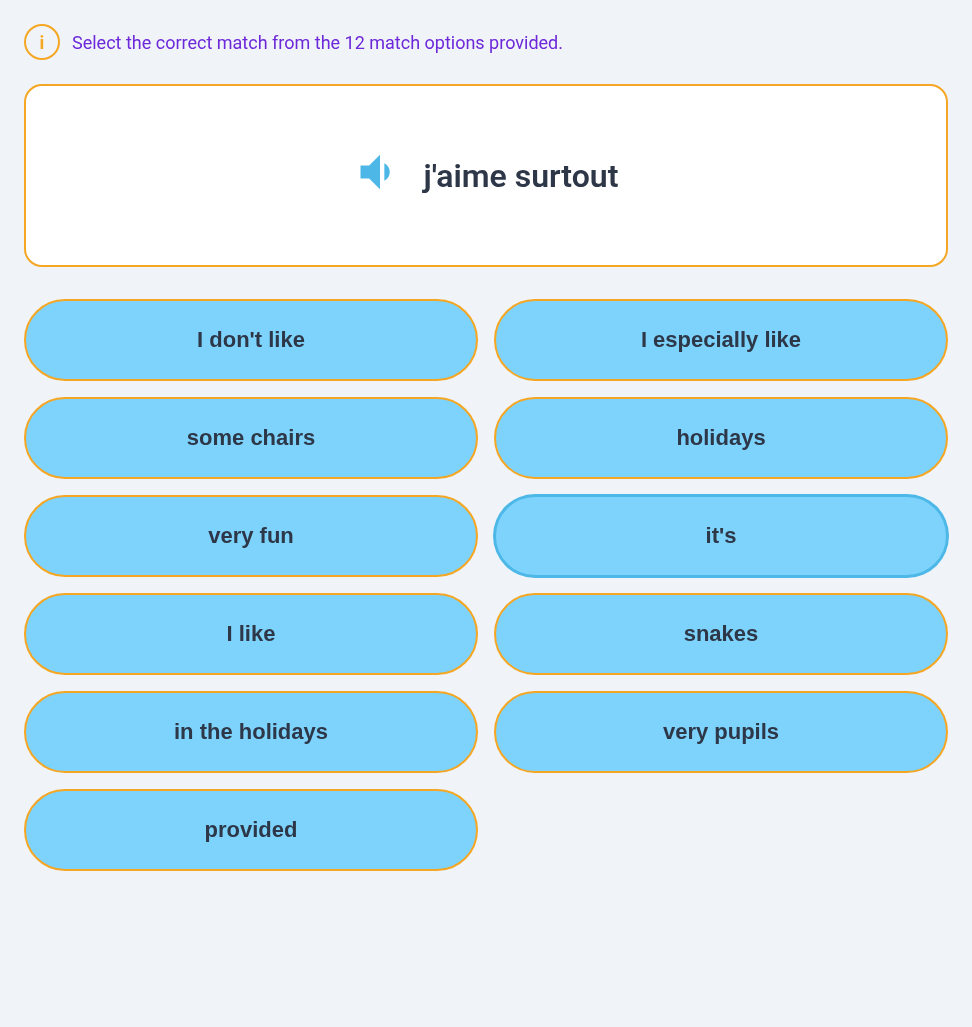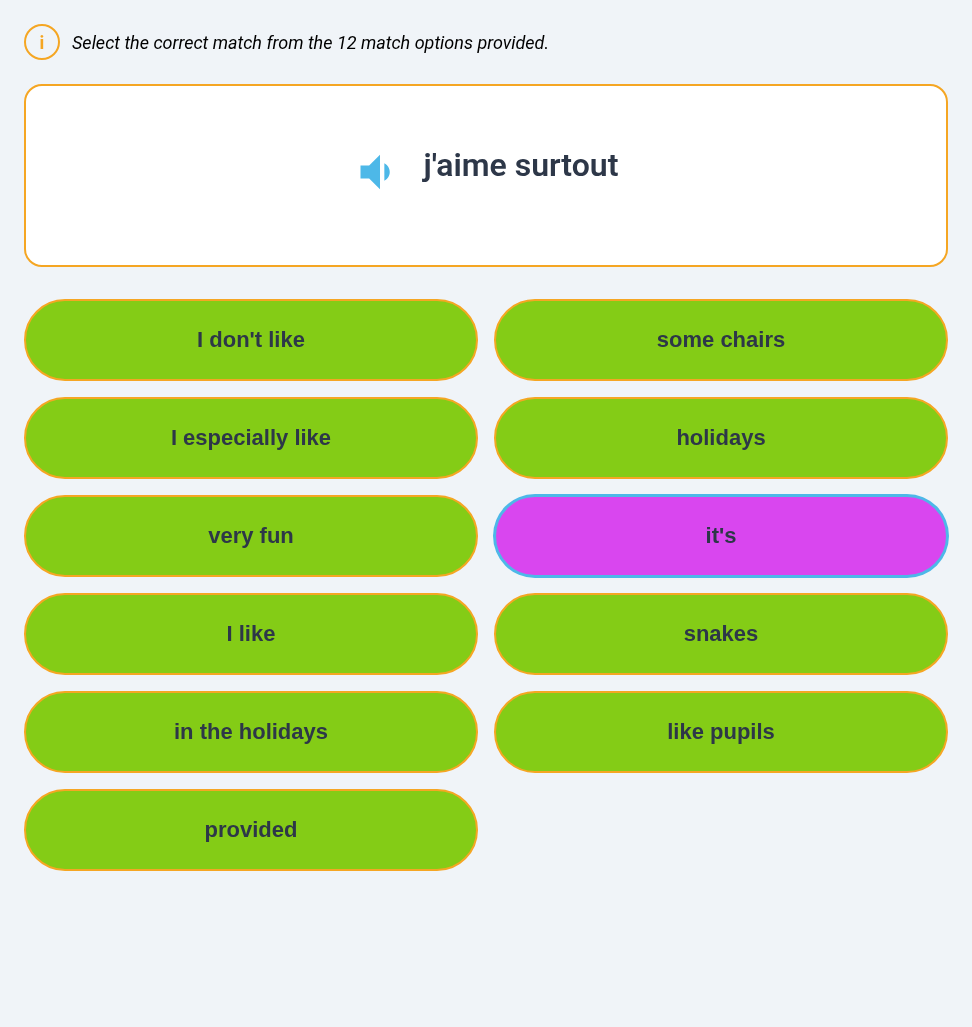--- a/index.html
+++ b/index.html
@@ -32,31 +32,30 @@
       align-items: center;
       justify-content: center;
       color: #f5a623;
       font-weight: bold;
       font-size: 18px;
       flex-shrink: 0;
     }
 
     .instruction-text {
       font-size: 18px;
-      color: #000000;
+      color: #6d28d9;
       font-weight: 400;
-      font-style: italic;
     }
 
     .phrase-card {
       background: white;
       border: 2.5px solid #f5a623;
       border-radius: 18px;
       display: flex;
-      align-items: flex-start;
+      align-items: center;
       justify-content: center;
       gap: 18px;
       padding: 60px 40px;
       margin-bottom: 32px;
     }
 
     .speaker-icon {
       color: #4db8e8;
       font-size: 42px;
       line-height: 1;
@@ -68,34 +67,34 @@
       color: #2d3748;
     }
 
     .options-grid {
       display: grid;
       grid-template-columns: 1fr 1fr;
       gap: 16px;
     }
 
     .option-btn {
-      background: #84cc16;
+      background: #7dd3fc;
       border: 2.5px solid #f5a623;
       border-radius: 50px;
       padding: 26px 20px;
       font-size: 22px;
       font-weight: 700;
       color: #2d3748;
       cursor: pointer;
       text-align: center;
       transition: all 0.15s;
     }
 
     .option-btn.selected-blue {
-      background: #d946ef;
+      background: #7dd3fc;
       border: 2.5px solid #4db8e8;
       box-shadow: 0 0 0 1px #4db8e8;
     }
   </style>
 </head>
 <body>
 
 <div class="instruction-bar">
   <div class="info-icon">
     <span>i</span>
@@ -107,23 +106,23 @@
   <div class="speaker-icon">
     <svg xmlns="http://www.w3.org/2000/svg" width="52" height="52" viewBox="0 0 24 24" fill="#4db8e8">
       <path d="M3 9v6h4l5 5V4L7 9H3zm13.5 3c0-1.77-1.02-3.29-2.5-4.03v8.05c1.48-.73 2.5-2.25 2.5-4.02z"></path>
     </svg>
   </div>
   <span class="phrase-text">j'aime surtout</span>
 </div>
 
 <div class="options-grid" id="options-container">
 <button class="option-btn">I don't like</button>
+    <button class="option-btn">I especially like</button>
     <button class="option-btn">some chairs</button>
-    <button class="option-btn">I especially like</button>
     <button class="option-btn">holidays</button>
     <button class="option-btn">very fun</button>
     <button class="option-btn selected-blue">it's</button>
     <button class="option-btn">I like</button>
     <button class="option-btn">snakes</button>
     <button class="option-btn">in the holidays</button>
-    <button class="option-btn">like pupils</button>
+    <button class="option-btn">very pupils</button>
     <button class="option-btn">provided</button>
   </div>
 
 </body></html>

